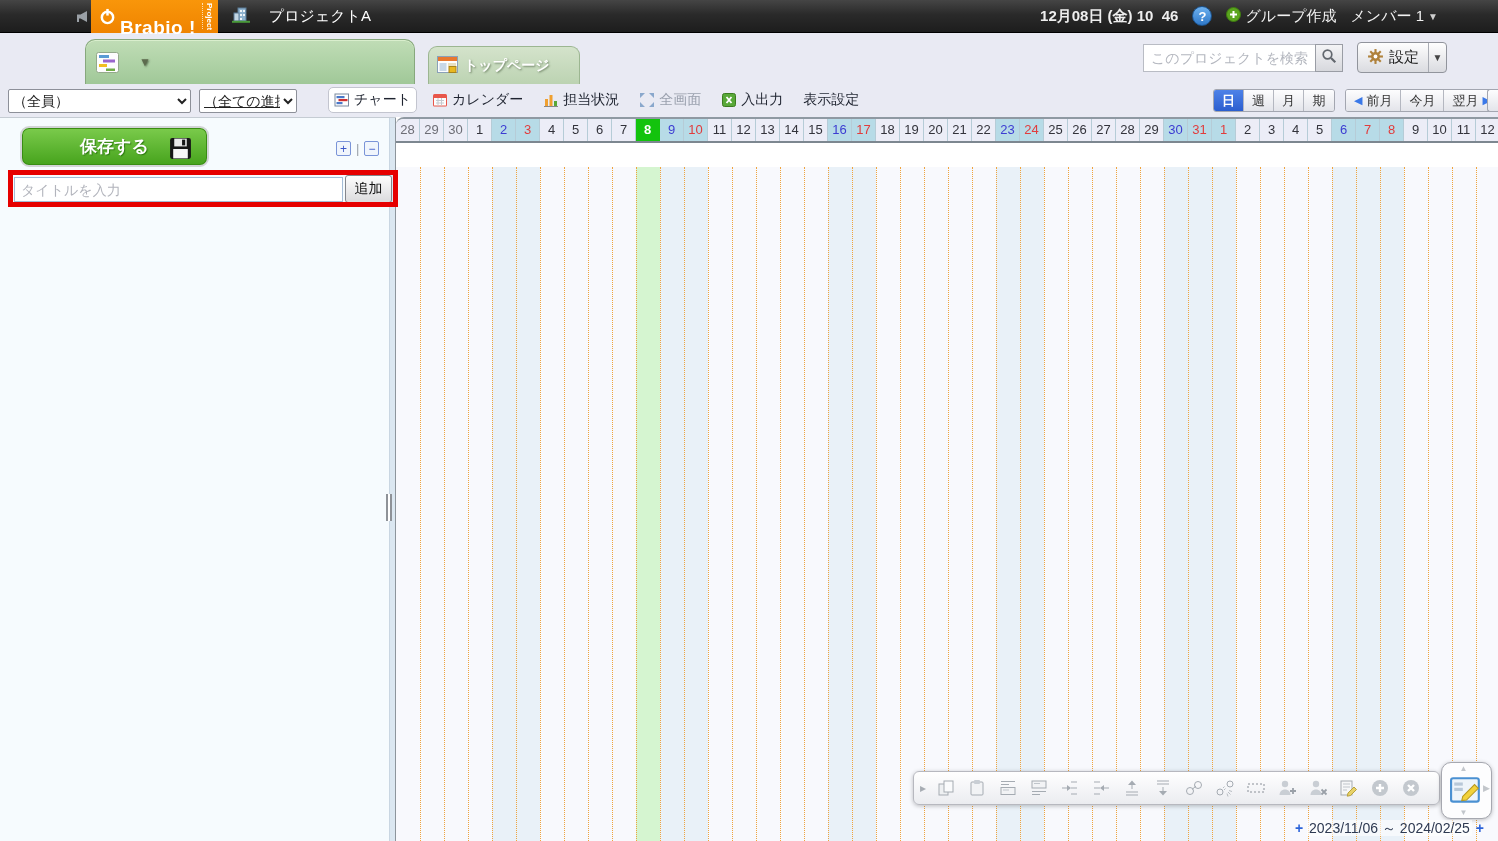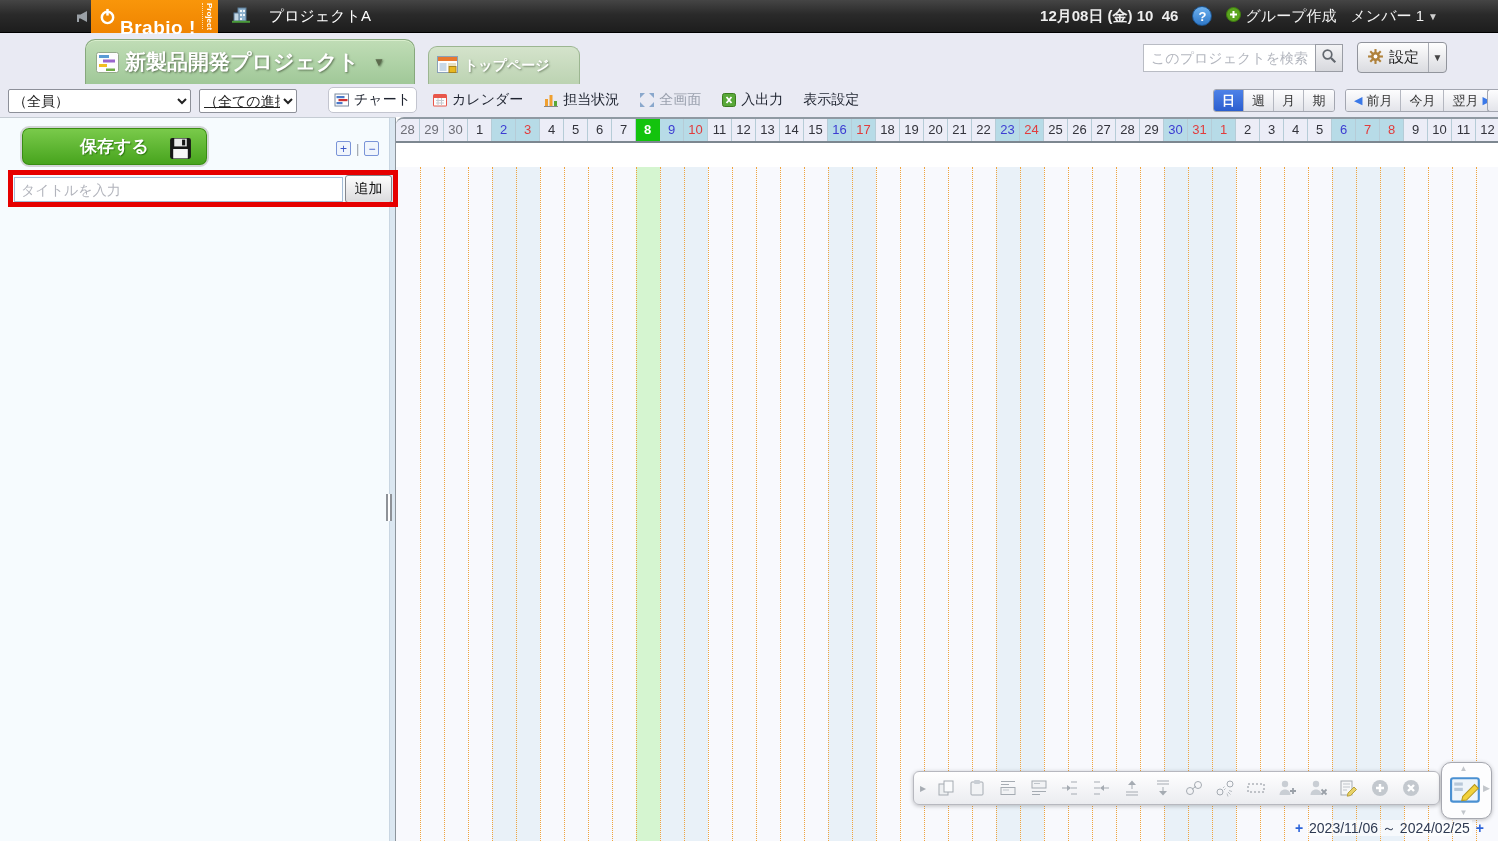--- a/index.html
+++ b/index.html
@@ -198,21 +198,20 @@
   <div class="tab tab-active">
     <span class="ticon">
       <svg width="23" height="21" viewBox="0 0 23 21">
           <rect x="0.5" y="0.5" width="22" height="20" rx="2" fill="#fdfdfd" stroke="#93a98a"></rect>
           <rect x="3" y="3" width="10" height="3" fill="#5b9bd5"></rect>
           <rect x="7" y="7.5" width="12" height="3" fill="#9966cc"></rect>
           <rect x="3" y="12" width="8" height="3" fill="#f0c020"></rect>
           <rect x="10" y="16.5" width="9" height="2.5" fill="#70ad47"></rect>
         </svg>
     </span>
-    <span>新製品開発プロジェクト</span>
     <span class="tab-caret">▼</span>
   </div>
   <div class="tab tab-inactive">
     <span class="ticon">
       <svg width="21" height="19" viewBox="0 0 21 19">
           <rect x="0.5" y="0.5" width="20" height="16" fill="#fdfdfd" stroke="#8aa0b8"></rect>
           <rect x="1" y="1" width="19" height="4" fill="#e87830"></rect>
           <rect x="2.5" y="7" width="7" height="8" fill="#c8d8e8"></rect>
           <rect x="11" y="7" width="8" height="3" fill="#e8e0c0"></rect>
           <rect x="12" y="10.5" width="7" height="6" fill="#e8b820" stroke="#a8841a"></rect>

